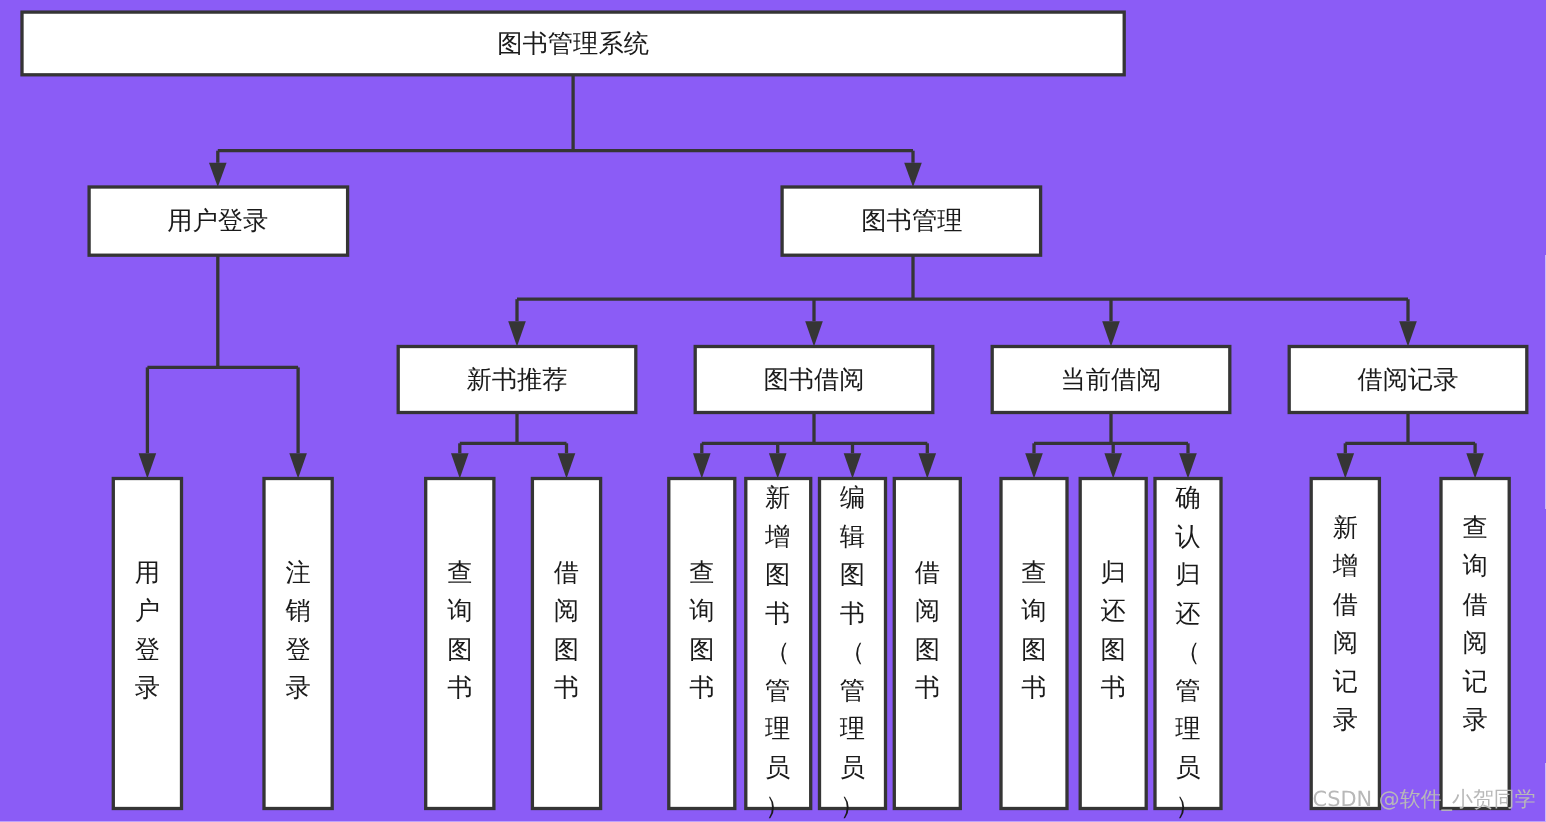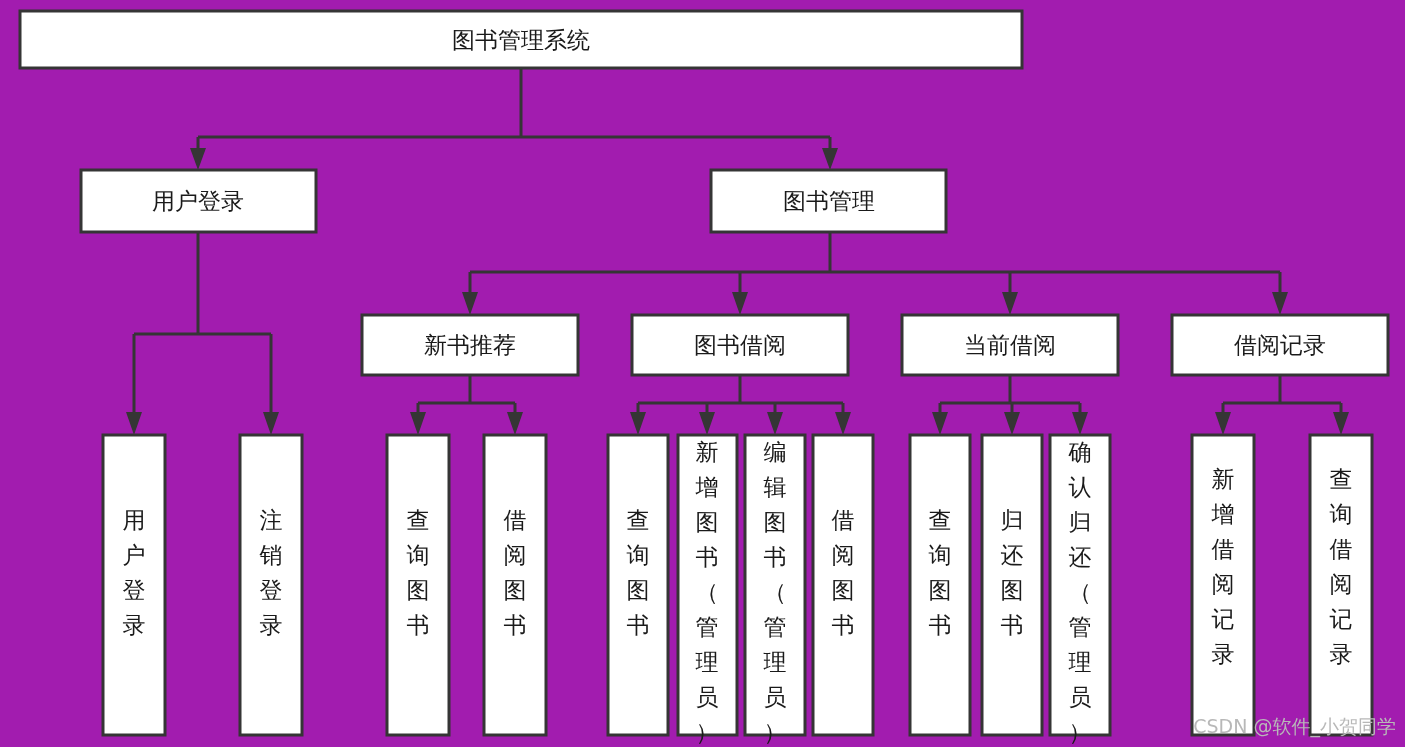--- a/index.html
+++ b/index.html
@@ -11,21 +11,21 @@
   body {
     width: 1405px;
     height: 747px;
     overflow: hidden;
     font-family: "DejaVu Sans", "Liberation Sans", sans-serif;
   }
   #diagram-root {
     position: relative;
     width: 1405px;
     height: 747px;
-    background: #a21caf;
+    background: #8b5cf6;
   }
   svg#structure-chart {
     position: absolute;
     left: 0;
     top: 0;
     width: 1405px;
     height: 747px;
     display: block;
   }
   .node-box {

